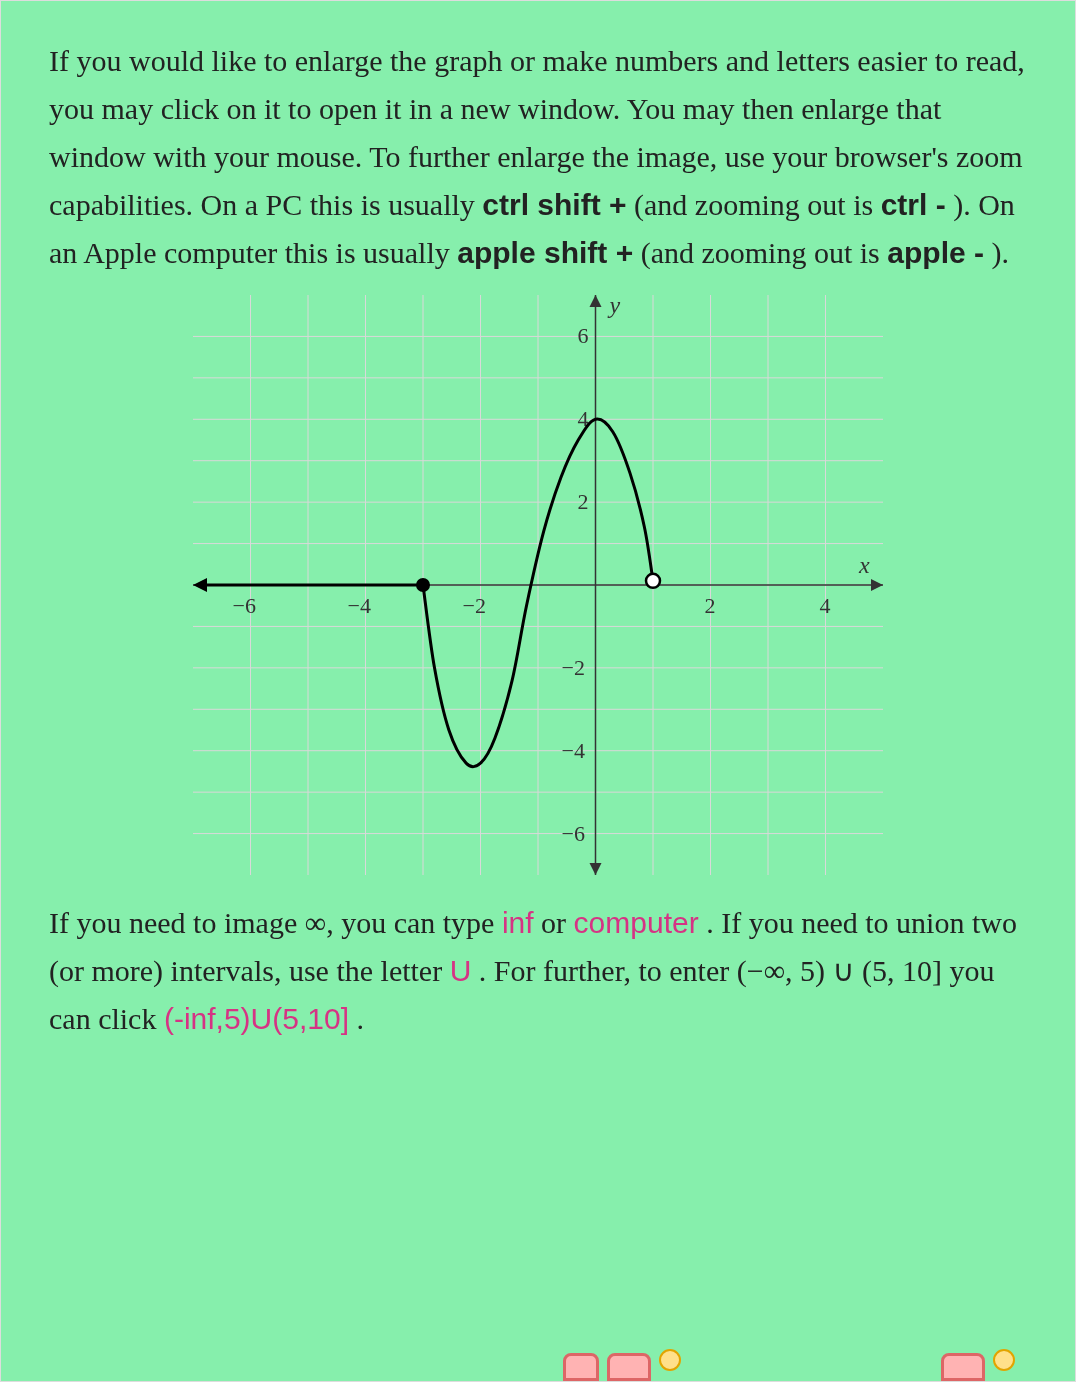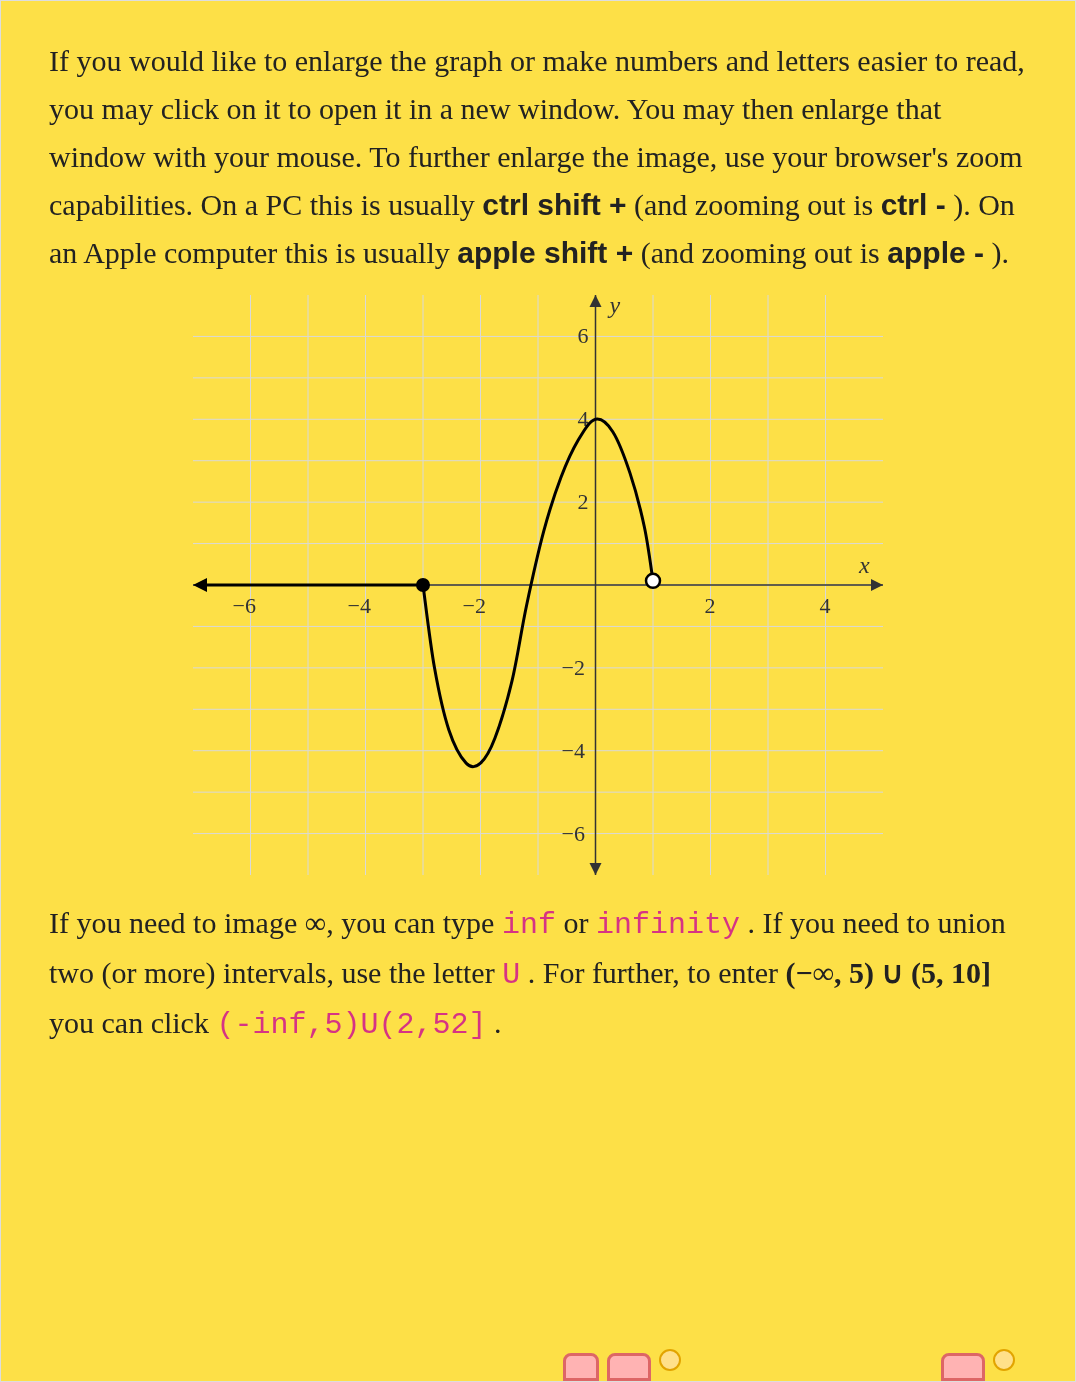--- a/index.html
+++ b/index.html
@@ -1,39 +1,39 @@
 <!DOCTYPE html>
 <html><head>
 <meta charset="utf-8">
 <style>
   html,body{margin:0;padding:0;background:#f0f0f0;}
   .page{
     width:1076px;
     min-height:1382px;
-    background:#fde047;
+    background:#86efac;
     box-sizing:border-box;
     padding:36px 48px 0 48px;
     font-family:Georgia,"Times New Roman",serif;
     font-size:30px;
     line-height:1.6;
     color:#222;
     border:1px solid #ddd;
     margin:0 auto;
     position:relative;
   }
   .bold{font-weight:700;font-family:Arial,Helvetica,sans-serif;}
   .para{margin-bottom:14px;}
   .graph-wrap{
     width:690px;
     height:580px;
     margin:18px auto 24px auto;
     position:relative;
   }
-  .code{font-family:Liberation Mono, monospace;color:#d63384;}
-  .mathserif{font-family:"Times New Roman",serif;font-weight:bold;}
+  .code{font-family:Liberation Sans, sans-serif;color:#d63384;}
+  .mathserif{font-family:"Times New Roman",serif;}
   .keyboard-bar{
     position:absolute;
     bottom:0;left:0;right:0;
     height:60px;
     display:flex;
     justify-content:flex-end;
     gap:260px;
     padding:0 60px 0 0;
     overflow:hidden;
   }
@@ -115,27 +115,27 @@
         <circle cx="230" cy="290" r="7" fill="#000"></circle>
         <path d="M 230 290 C 231.91666666666669 303.8095238095238 237.18750000000003 348.6904761904762 241.50000000000003 372.8571428571429 C 245.81250000000003 397.0238095238096 250.60416666666669 419.11904761904765 255.875 435 C 261.1458333333333 450.88095238095235 267.8541666666667 462.6190476190476 273.125 468.1428571428571 C 278.3958333333333 473.66666666666663 282.7083333333333 472.2857142857142 287.5 468.1428571428571 C 292.2916666666667 464 296.6041666666667 457.0952380952381 301.875 443.2857142857143 C 307.1458333333333 429.4761904761905 313.8541666666667 407.38095238095235 319.125 385.2857142857143 C 324.3958333333333 363.1904761904762 328.2291666666667 335.57142857142856 333.5 310.7142857142857 C 338.7708333333333 285.8571428571429 345 257.5476190476191 350.75 236.14285714285717 C 356.5 214.73809523809527 362.25 197.47619047619048 368 182.28571428571428 C 373.75 167.09523809523807 379.5 154.66666666666666 385.25 145 C 391 135.33333333333334 396.75 125.66666666666666 402.5 124.28571428571428 C 408.25 122.9047619047619 413.99999999999994 127.73809523809524 419.74999999999994 136.71428571428572 C 425.49999999999994 145.6904761904762 431.72916666666663 162.2619047619048 437 178.14285714285717 C 442.27083333333337 194.02380952380955 447.5416666666667 214.04761904761904 451.375 232 C 455.2083333333333 249.95238095238096 458.5625 276.8809523809524 460 285.8571428571429" stroke="#000" stroke-width="3" fill="none"></path>
         <circle cx="460" cy="285.8571428571429" r="7" fill="#fff" stroke="#000" stroke-width="2.5"></circle>
       </svg>
   </div>
 
   <div class="para">
     <span>If you need to image ∞, you can type </span>
     <span class="code">inf</span>
     <span> or </span>
-    <span class="code">infinity</span>
+    <span class="code">computer</span>
     <span>. If you need to union two (or more) intervals, use the letter </span>
     <span class="code">U</span>
     <span>. For further, to enter </span>
     <span class="mathserif">(−∞, 5) ∪ (5, 10]</span>
     <span> you can click </span>
-    <span class="code">(-inf,5)U(2,52]</span>
+    <span class="code">(-inf,5)U(5,10]</span>
     <span>.</span>
   </div>
 
   <div class="keyboard-bar">
     <div class="kb-group">
       <div class="key small"></div>
       <div class="key"></div>
       <div class="finger"></div>
     </div>
     <div class="kb-group">

